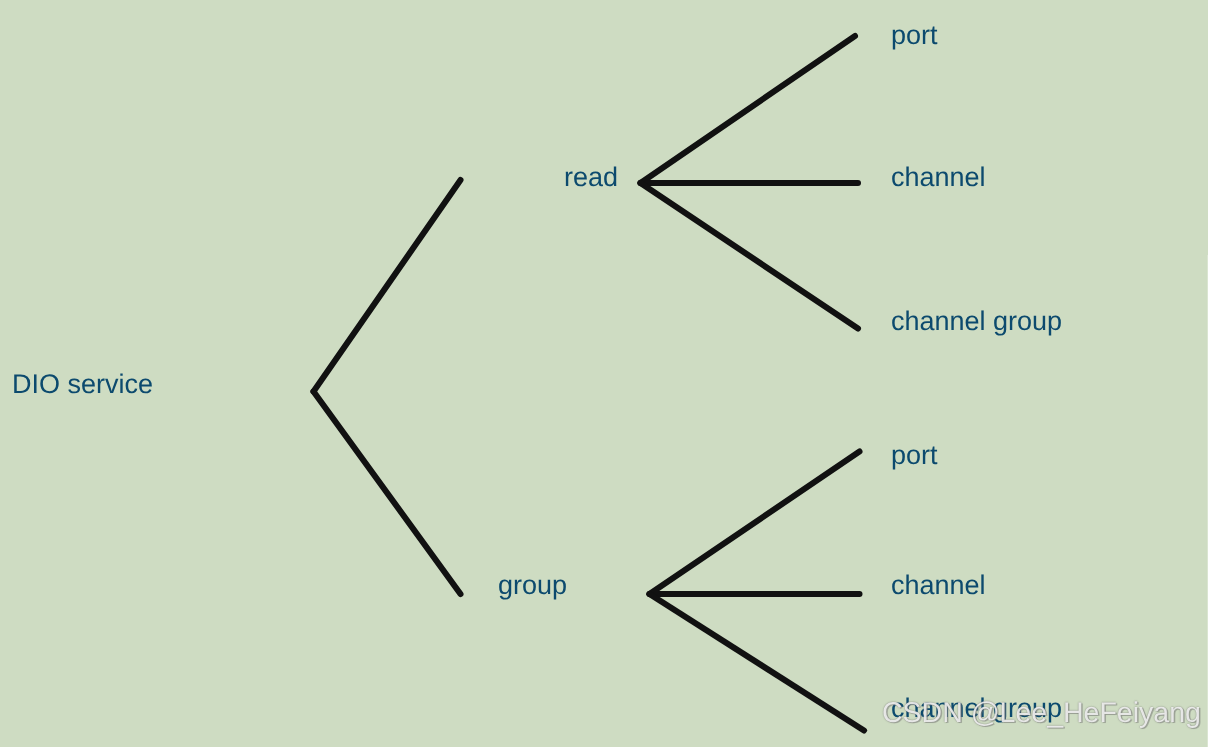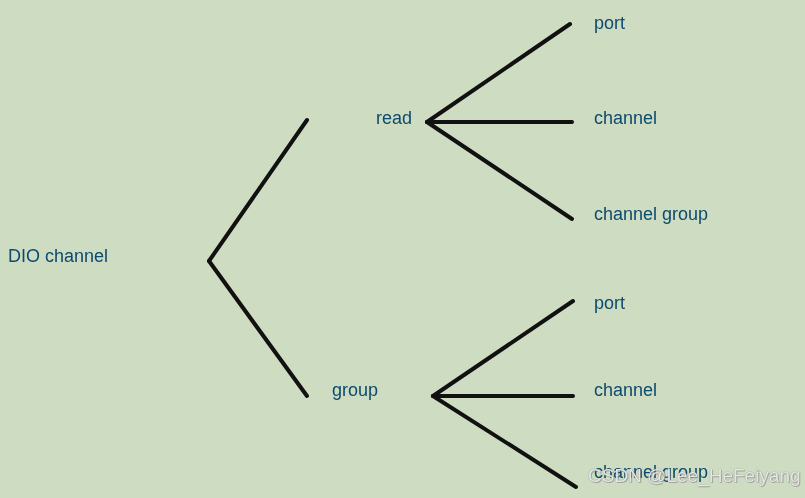--- a/index.html
+++ b/index.html
@@ -87,21 +87,21 @@
       <line x1="427" y1="122" x2="570" y2="24"></line>
       <line x1="427" y1="122" x2="572" y2="122"></line>
       <line x1="427" y1="122" x2="572" y2="219"></line>
 
       <line x1="433" y1="396" x2="573" y2="301"></line>
       <line x1="433" y1="396" x2="573" y2="396"></line>
       <line x1="433" y1="396" x2="576" y2="487"></line>
     </g>
   </svg>
 
-  <div class="node-label node-root">DIO channel</div>
+  <div class="node-label node-root">DIO service</div>
 
   <div class="node-label node-branch-read">read</div>
 
   <div class="node-label node-branch-write">group</div>
 
   <div class="node-label node-leaf leaf-r1">port</div>
 
   <div class="node-label node-leaf leaf-r2">channel</div>
 
   <div class="node-label node-leaf leaf-r3">channel group</div>

